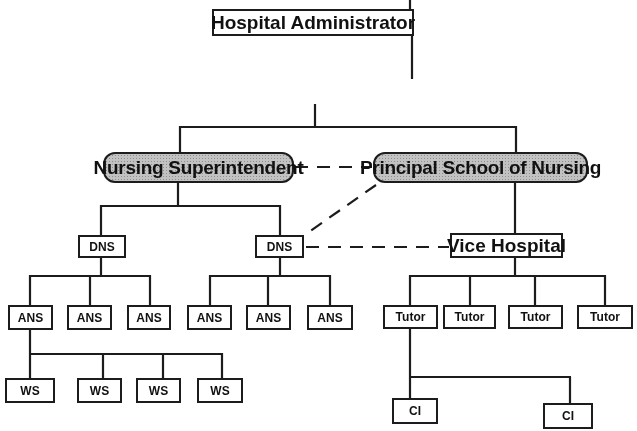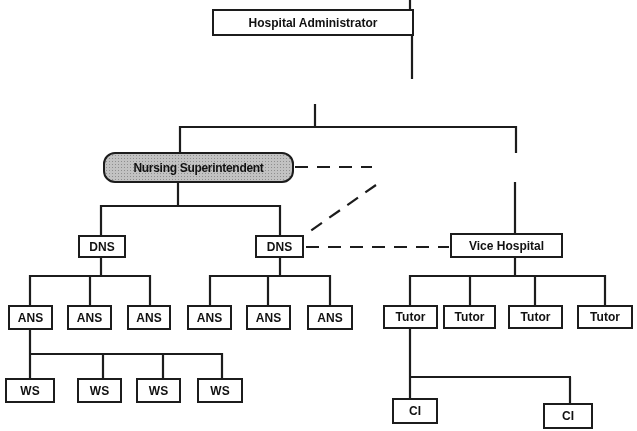--- a/index.html
+++ b/index.html
@@ -5,21 +5,21 @@
   html,body{margin:0;padding:0;background:#ffffff;}
   #stage{
     position:relative;width:637px;height:431px;background:#ffffff;
     font-family:"Liberation Sans","DejaVu Sans",sans-serif;overflow:hidden;
   }
   #wires{position:absolute;left:0;top:0;z-index:1;}
   .node{
     position:absolute;z-index:2;box-sizing:border-box;
     border:2px solid #1c1c1c;background:#ffffff;color:#111111;
     display:flex;align-items:center;justify-content:center;
-    font-size:12px;font-weight:bold;white-space:nowrap;
+    font-size:19px;font-weight:bold;white-space:nowrap;
   }
   .node.shaded{
     background-color:#c2c2c2;
     background-image:radial-gradient(#8e8e8e 0.7px, rgba(0,0,0,0) 0.9px);
     background-size:3px 3px;
     letter-spacing:-0.3px;
     border-radius:12px;
   }
   .node.small{font-size:12px;}
 </style>
@@ -71,20 +71,21 @@
     <path fill="none" stroke="#1c1c1c" stroke-width="2.2" stroke-dasharray="13 9" d="M295 167 H372
              M376 185 L306 234
              M306 247 H449"></path>
   </svg>
 
   <div class="node" style="left:212px;top:9px;width:202px;height:27px">Hospital Administrator</div>
 
 
   <div class="node shaded" style="left:103px;top:152px;width:191px;height:31px">Nursing Superintendent</div>
 
+  <div class="node shaded" style="left:373px;top:152px;width:215px;height:31px">Principal School of Nursing</div>
 
   <div class="node small" style="left:78px;top:235px;width:48px;height:23px">DNS</div>
 
   <div class="node small" style="left:255px;top:235px;width:49px;height:23px">DNS</div>
 
   <div class="node" style="left:450px;top:233px;width:113px;height:25px">Vice Hospital</div>
 
   <div class="node small" style="left:8px;top:305px;width:45px;height:25px">ANS</div>
   <div class="node small" style="left:67px;top:305px;width:45px;height:25px">ANS</div>
   <div class="node small" style="left:127px;top:305px;width:44px;height:25px">ANS</div>

